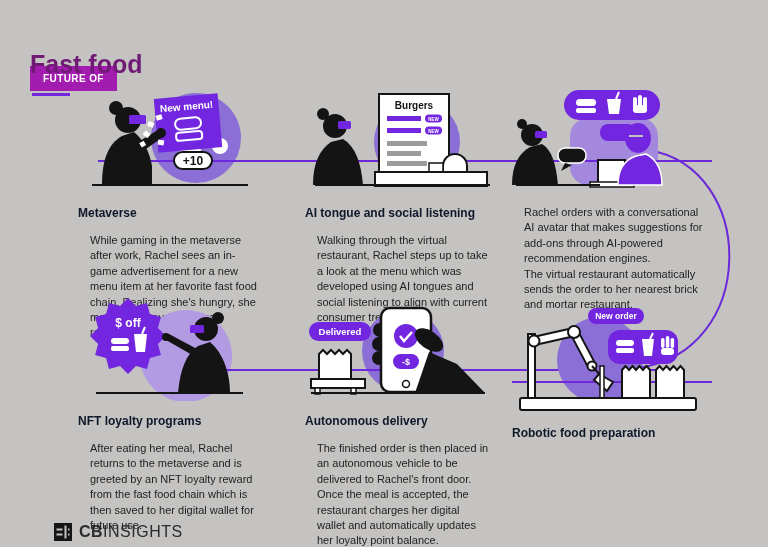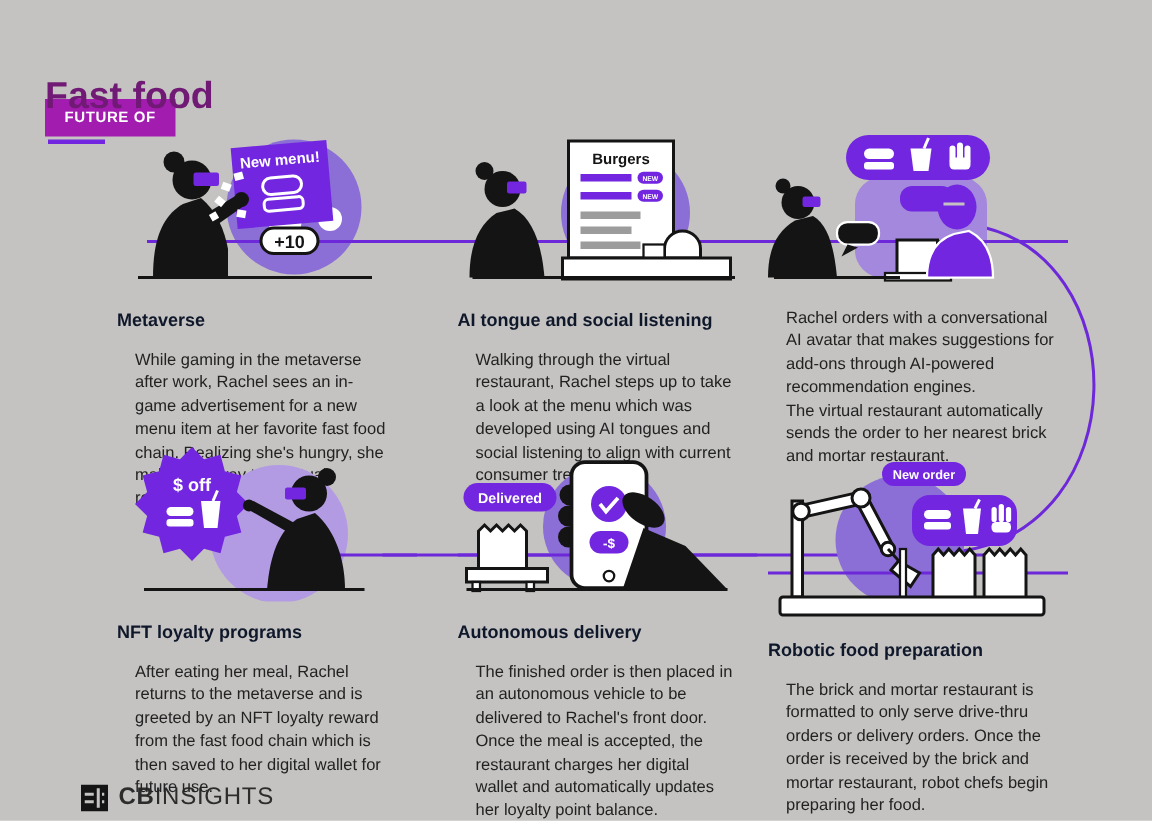--- a/index.html
+++ b/index.html
@@ -294,21 +294,20 @@
         <g>
           <path d="M110,92 V62 L113.5,58 117,62 120.5,58 124,62 127.5,58 131,62 134.5,58 138,62 V92 Z" fill="#fff" stroke="#141414" stroke-width="2"></path>
         </g>
         <g>
           <path d="M144,92 V62 L147.5,58 151,62 154.5,58 158,62 161.5,58 165,62 168.5,58 172,62 V92 Z" fill="#fff" stroke="#141414" stroke-width="2"></path>
         </g>
         <rect x="8" y="90" width="176" height="12" rx="2" fill="#fff" stroke="#141414" stroke-width="2"></rect>
       </svg>
     </div>
     <h3>Robotic food preparation</h3>
-    <p>The brick and mortar restaurant is formatted to only serve drive-thru orders or delivery orders. Once the order is received by the brick and mortar restaurant, robot chefs begin preparing her food.</p>
   </section>
 
   <footer class="brand">
     <svg width="18" height="18" viewBox="0 0 18 18">
       <rect x="0" y="0" width="18" height="18" fill="#141414"></rect>
       <rect x="10.5" y="2.5" width="2" height="13" fill="#c4c3c1"></rect>
       <rect x="2.5" y="5.5" width="6" height="2" fill="#c4c3c1"></rect>
       <rect x="2.5" y="10.5" width="6" height="2" fill="#c4c3c1"></rect>
       <rect x="14" y="5.5" width="1.5" height="2" fill="#c4c3c1"></rect>
       <rect x="14" y="10.5" width="1.5" height="2" fill="#c4c3c1"></rect>

